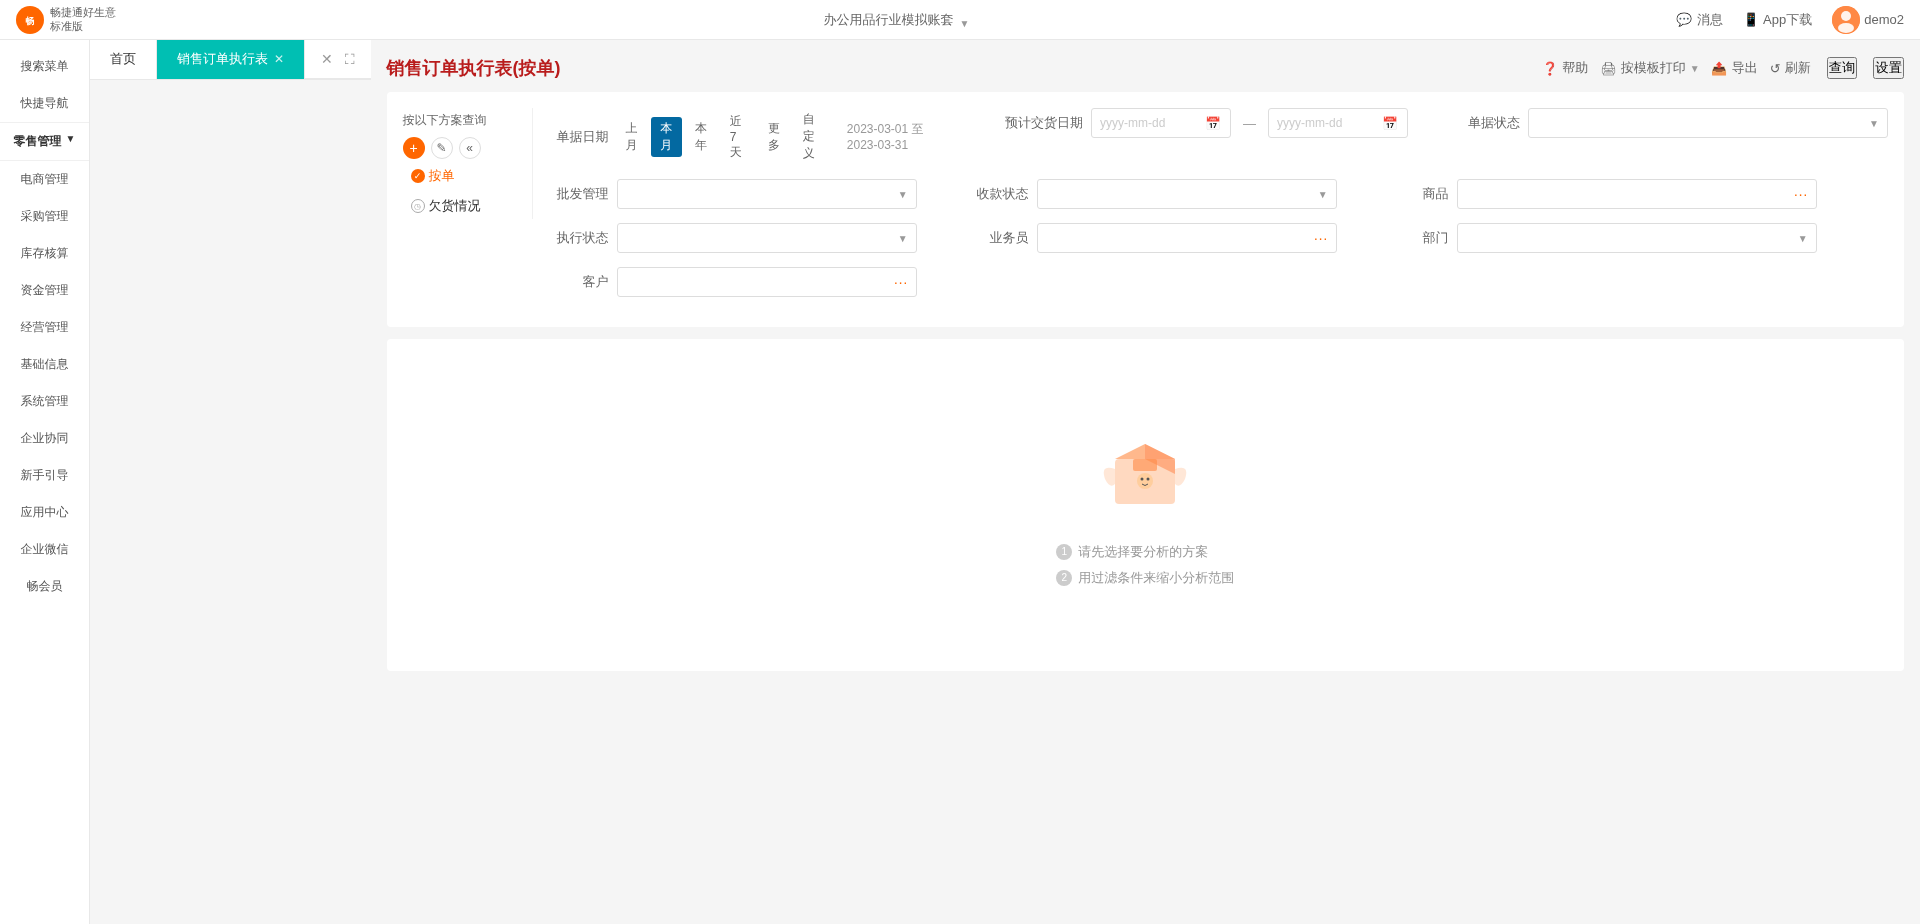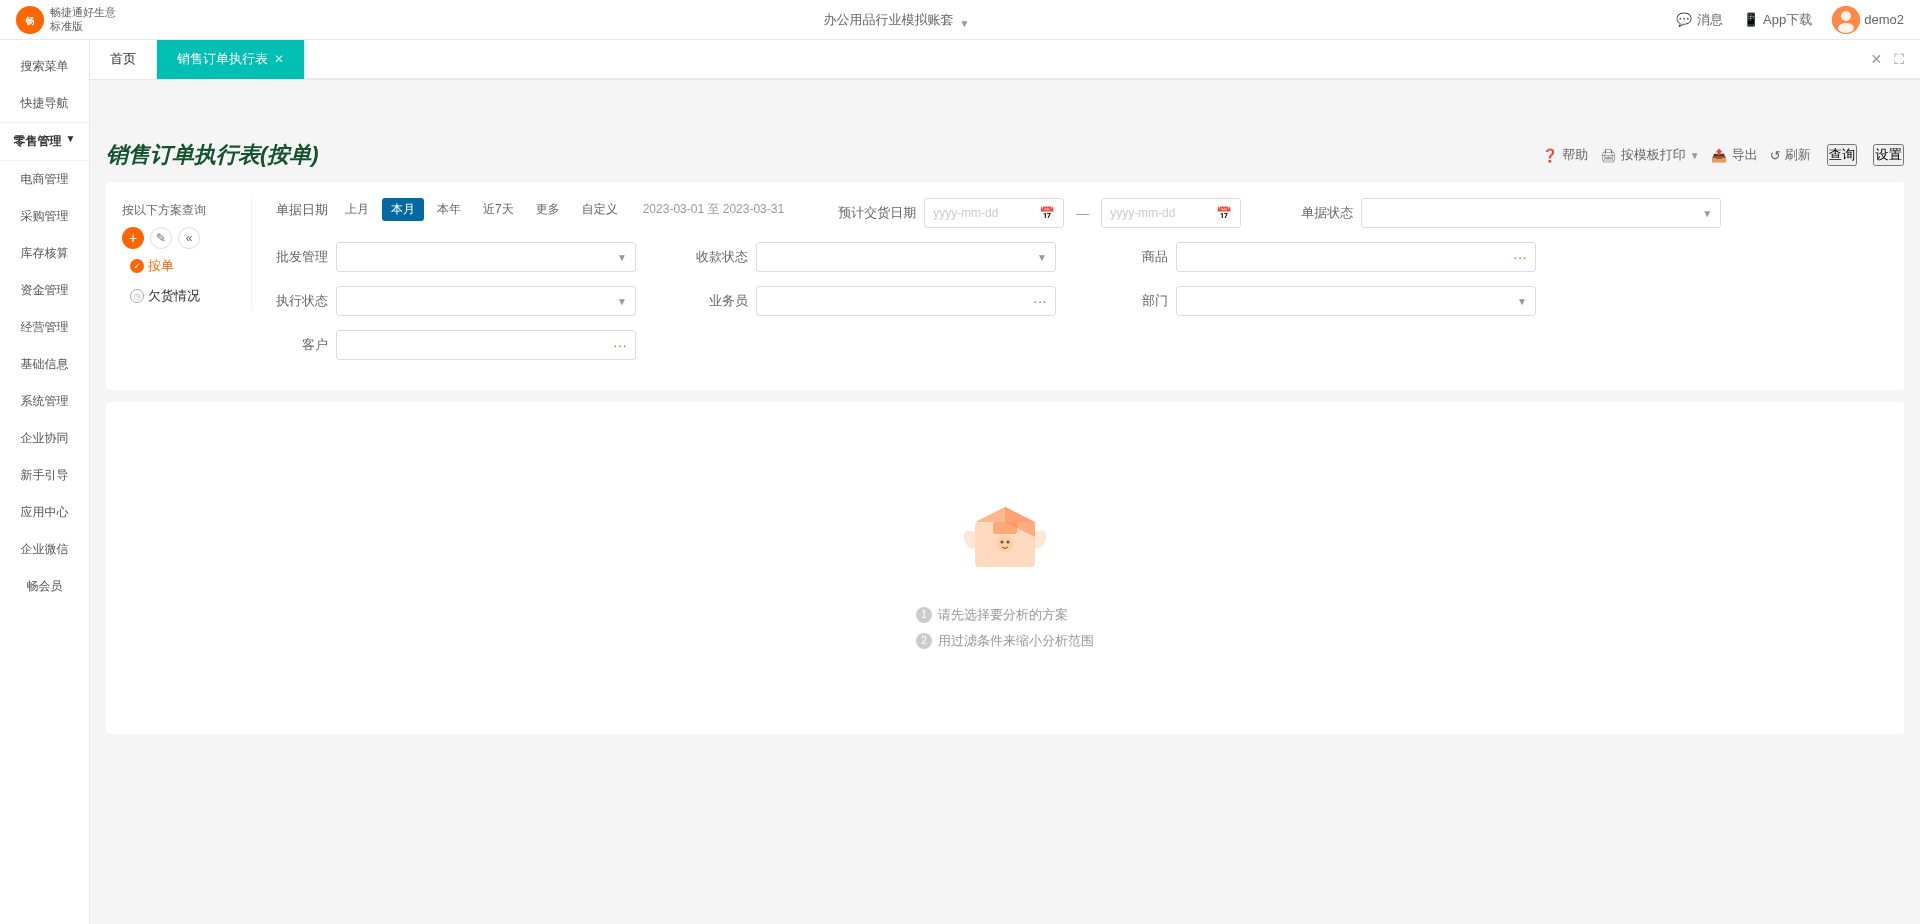--- a/index.html
+++ b/index.html
@@ -21,36 +21,36 @@
     .main-layout { display: flex; flex: 1; overflow: hidden; }
 
     
     .sidebar { width: 90px; background: #fff; border-right: 1px solid #e8e8e8; display: flex; flex-direction: column; padding-top: 8px; flex-shrink: 0; overflow-y: auto; }
     .sidebar-item { padding: 10px 6px; text-align: center; cursor: pointer; color: #555; font-size: 12px; transition: color 0.2s; }
     .sidebar-item.section-header { font-weight: bold; color: #333; display: flex; align-items: flex-start; justify-content: center; gap: 4px; }
     .sidebar-section { border-top: 1px solid #f0f0f0; }
     .sidebar-sub { padding: 6px 0; color: #666; font-size: 12px; display: flex; align-items: center; justify-content: center; gap: 4px; cursor: pointer; }
 
     
-    .content-area { flex: 1; display: flex; flex-direction: column; overflow: hidden; gap: 44px; }
+    .content-area { flex: 1; display: flex; flex-direction: row; overflow: hidden; }
 
     
     .tab-bar { height: 40px; background: #fff; display: flex; align-items: center; padding: 0; border-bottom: 2px solid #e8e8e8; flex-shrink: 0; gap: 0; }
     .tab { padding: 0 20px; height: 40px; display: flex; align-items: center; gap: 6px; cursor: pointer; color: #666; font-size: 13px; border-right: 1px solid #e8e8e8; }
     .tab.home { background: #fff; color: #333; }
     .tab.active { background: #00bfb3; color: #fff; }
     .tab .close-btn { font-size: 12px; cursor: pointer; opacity: 0.8; }
     .tab-close-window { margin-left: auto; padding: 0 16px; display: flex; gap: 12px; color: #999; font-size: 16px; cursor: pointer; }
 
     
     .page-content { flex: 1; overflow-y: auto; background: #f5f5f5; padding: 16px; }
 
     
     .page-header { display: flex; align-items: center; justify-content: space-between; margin-bottom: 12px; }
-    .page-title { font-size: 22px; font-weight: bold; color: #14532d; font-style: italic; }
+    .page-title { font-size: 18px; font-weight: bold; color: #b91c1c; }
     .page-actions { display: flex; align-items: center; gap: 12px; color: #666; font-size: 13px; }
     .page-actions .action-btn { display: flex; align-items: center; gap: 4px; cursor: pointer; }
 
     
     .filter-panel { background: #fff; border-radius: 4px; padding: 16px; margin-bottom: 12px; }
 
     
     .scheme-section { display: flex; align-items: flex-start; gap: 0; }
     .scheme-label { display: flex; flex-direction: column; gap: 4px; min-width: 130px; border-right: 1px solid #f0f0f0; padding-right: 12px; padding-top: 4px; }
     .scheme-title { font-size: 12px; color: #666; margin-bottom: 4px; }

